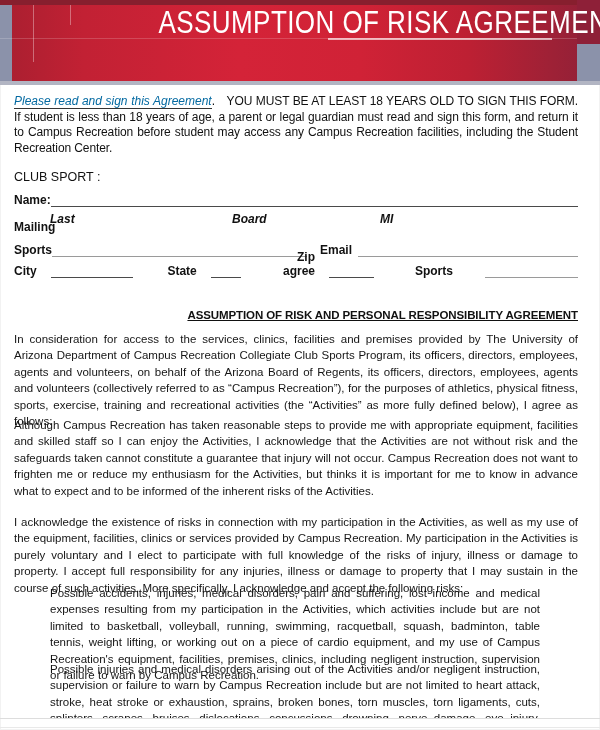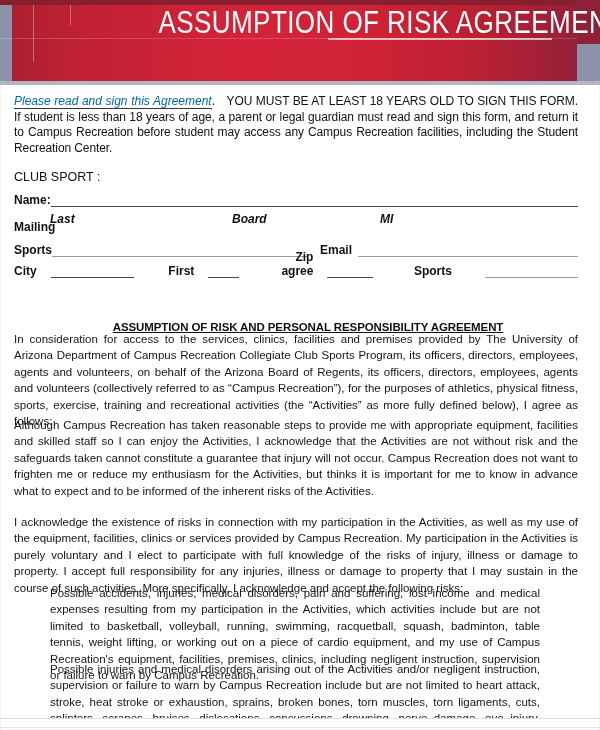--- a/index.html
+++ b/index.html
@@ -43,21 +43,21 @@
   .fill{display:inline-block;height:13px;border-bottom:1px solid #4a4a4a;}
   .fill.light{border-bottom-color:#9a9a9a;}
   .grow{flex:1 1 auto;}
   .sublabels{top:212px;height:14px;font-size:12px;font-weight:bold;font-style:italic;}
   .sublabels span{position:absolute;top:0;}
   .mailing{top:220px;font-size:12px;font-weight:bold;}
   .gap6{display:inline-block;width:6px;} .gap8{display:inline-block;width:8px;}
   .gap13{display:inline-block;width:13px;} .gap17{display:inline-block;width:17px;}
 
   .agreement-heading{
-    top:309px;margin:12px;text-align:center;font-size:11.5px;font-weight:bold;
+    top:309px;margin:0;text-align:right;font-size:11.5px;font-weight:bold;
     letter-spacing:-0.1px;text-decoration:underline;
   }
   .body{font-size:11.5px;line-height:16.4px;text-align:justify;margin:0;color:#151515;}
   .p0{top:331px;} .p1{top:417px;} .p2{top:514px;}
   .indent{left:50px;width:490px;}
   .r0{top:585px;} .r1{top:661px;}
 
   .seam{position:absolute;top:718px;left:0;width:600px;height:1px;background:#dddddd;}
   .bottom-rule{position:absolute;top:727px;left:0;width:600px;height:1px;background:#e9e9e9;}
 </style>
@@ -105,21 +105,21 @@
         <span class="gap13"></span>
         <span>Email</span>
         <span class="gap6"></span>
         <span class="fill light grow"></span>
       </div>
 
       <div class="abs row row-city">
         <span>City</span>
         <span class="fill" style="width:110px"></span>
         <span class="gap8"></span>
-        <span>First</span>
+        <span>State</span>
         <span class="fill" style="width:40px"></span>
         <span class="gap8"></span>
         <span>Zip agree</span>
         <span class="fill" style="width:60px"></span>
         <span class="gap17"></span>
         <span>Sports</span>
         <span class="gap6"></span>
         <span class="fill light" style="width:123px"></span>
       </div>
 

